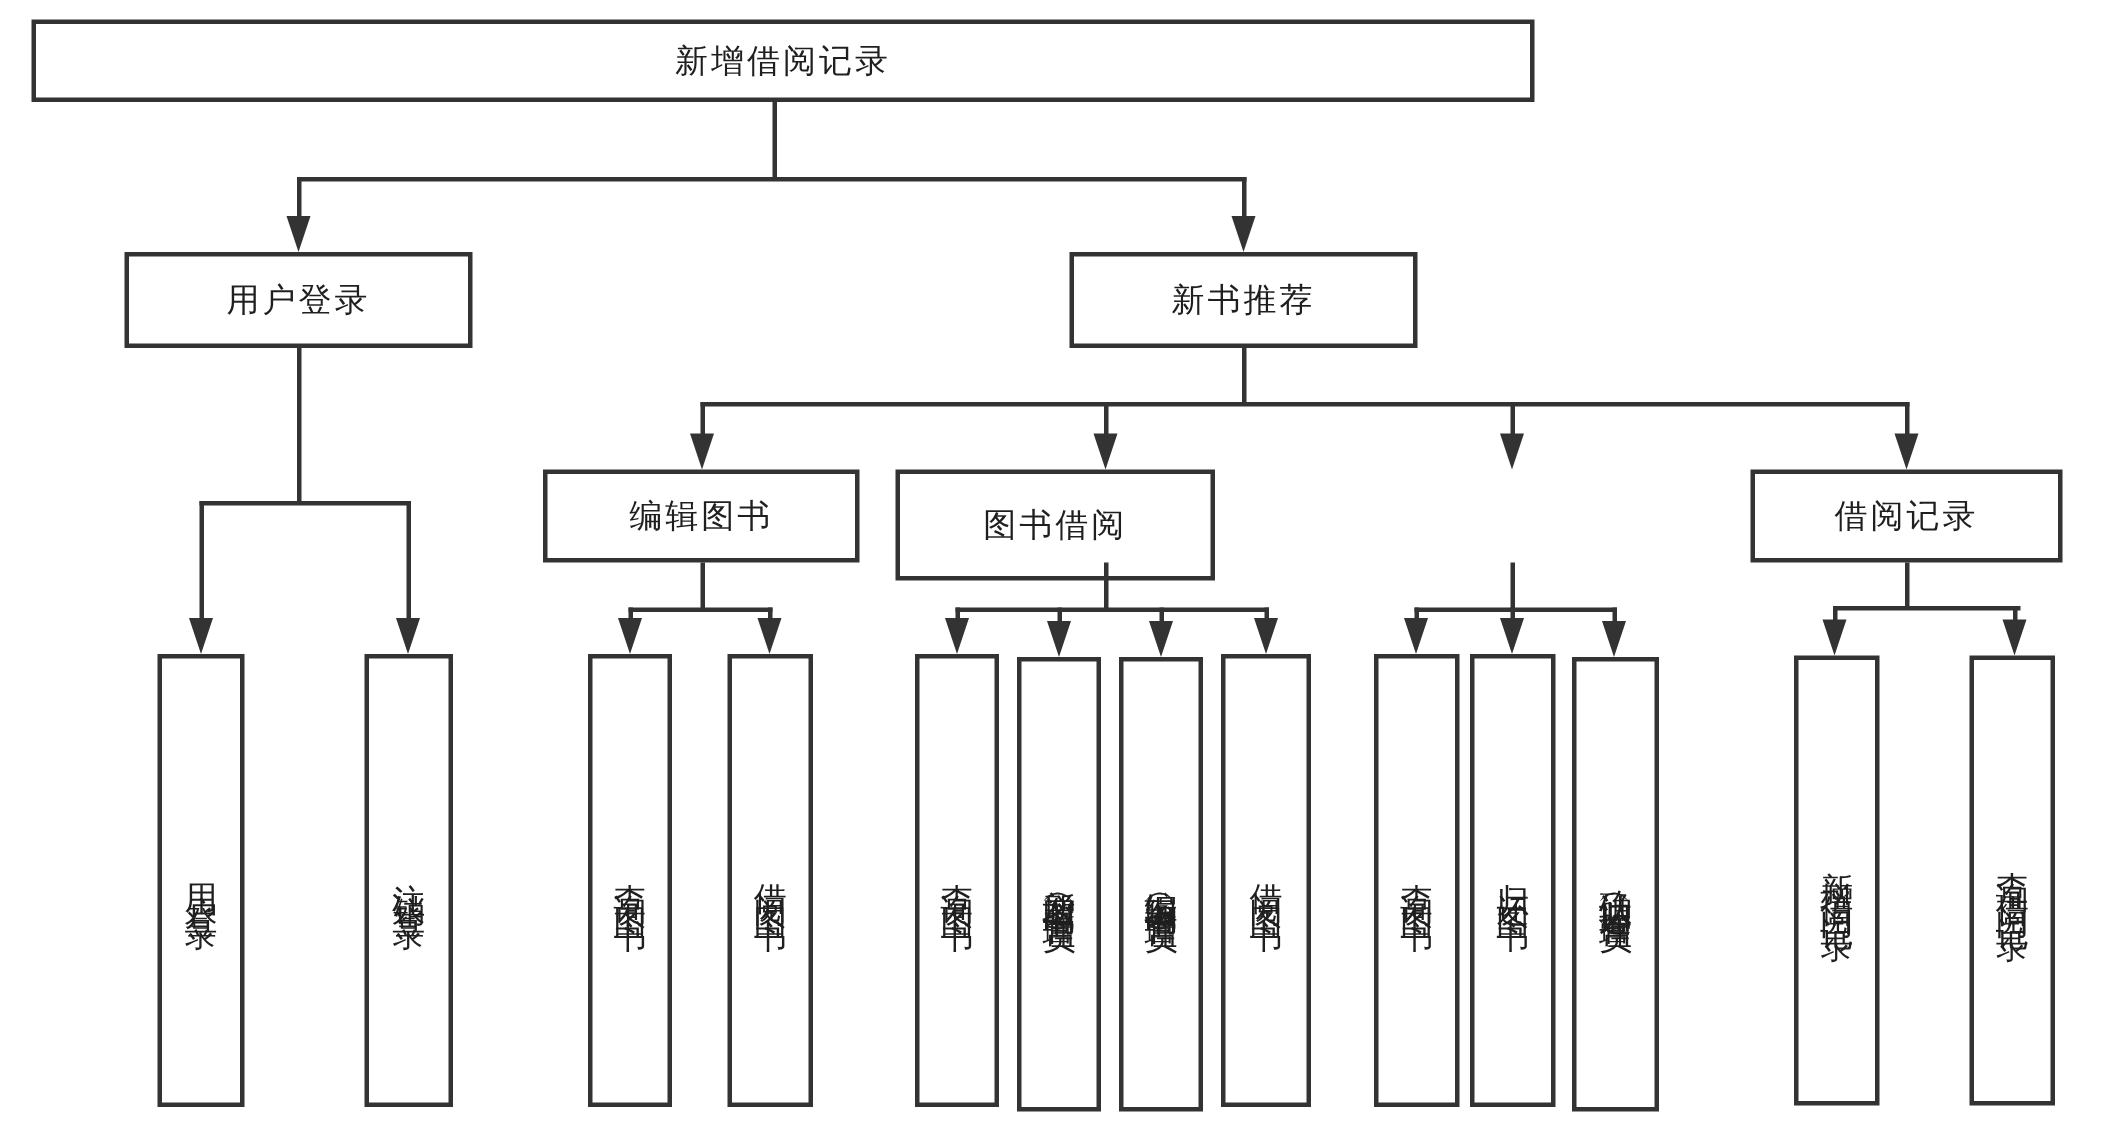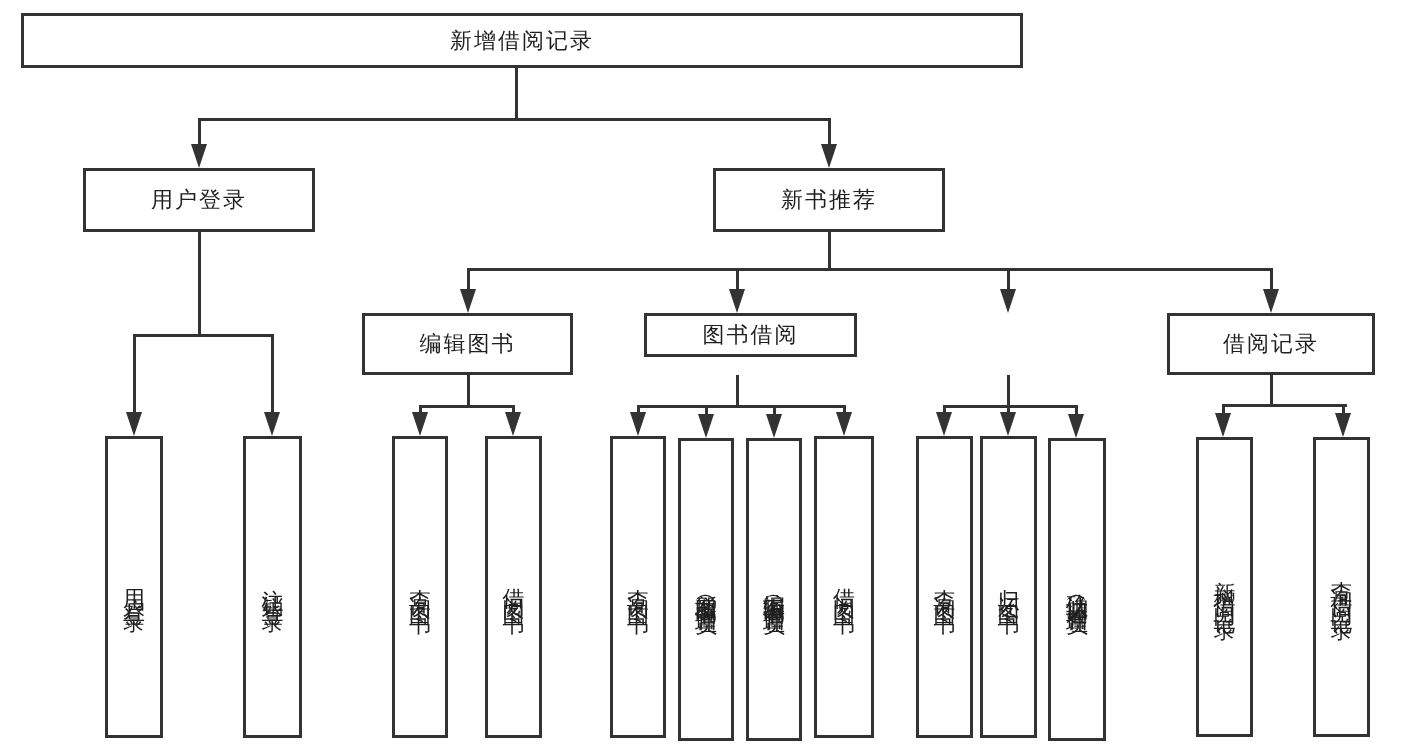--- a/index.html
+++ b/index.html
@@ -67,21 +67,21 @@
   <div class="vline" style="left:736px;top:268px;height:24px;"></div>
   <div class="arrow" style="left:729px;top:289px;"></div>
   <div class="vline" style="left:1007px;top:268px;height:24px;"></div>
   <div class="arrow" style="left:1000px;top:289px;"></div>
   <div class="vline" style="left:1270px;top:268px;height:24px;"></div>
   <div class="arrow" style="left:1263px;top:289px;"></div>
 
   <div class="box" style="left:362px;top:313px;width:211px;height:62px;">
     <span>编辑图书</span>
   </div>
-  <div class="box" style="left:644px;top:313px;width:213px;height:44px;justify-content:center;">
+  <div class="box" style="left:597px;top:313px;width:213px;height:74px;justify-content:center;">
     <span>图书借阅</span>
   </div>
   <div class="box" style="left:1167px;top:313px;width:208px;height:62px;">
     <span>借阅记录</span>
   </div>
 
   <div class="vline" style="left:467px;top:375px;height:32px;"></div>
   <div class="hline" style="left:419px;top:405px;width:96px;"></div>
   <div class="vline" style="left:419px;top:405px;height:12px;"></div>
   <div class="arrow" style="left:412px;top:412px;"></div>

